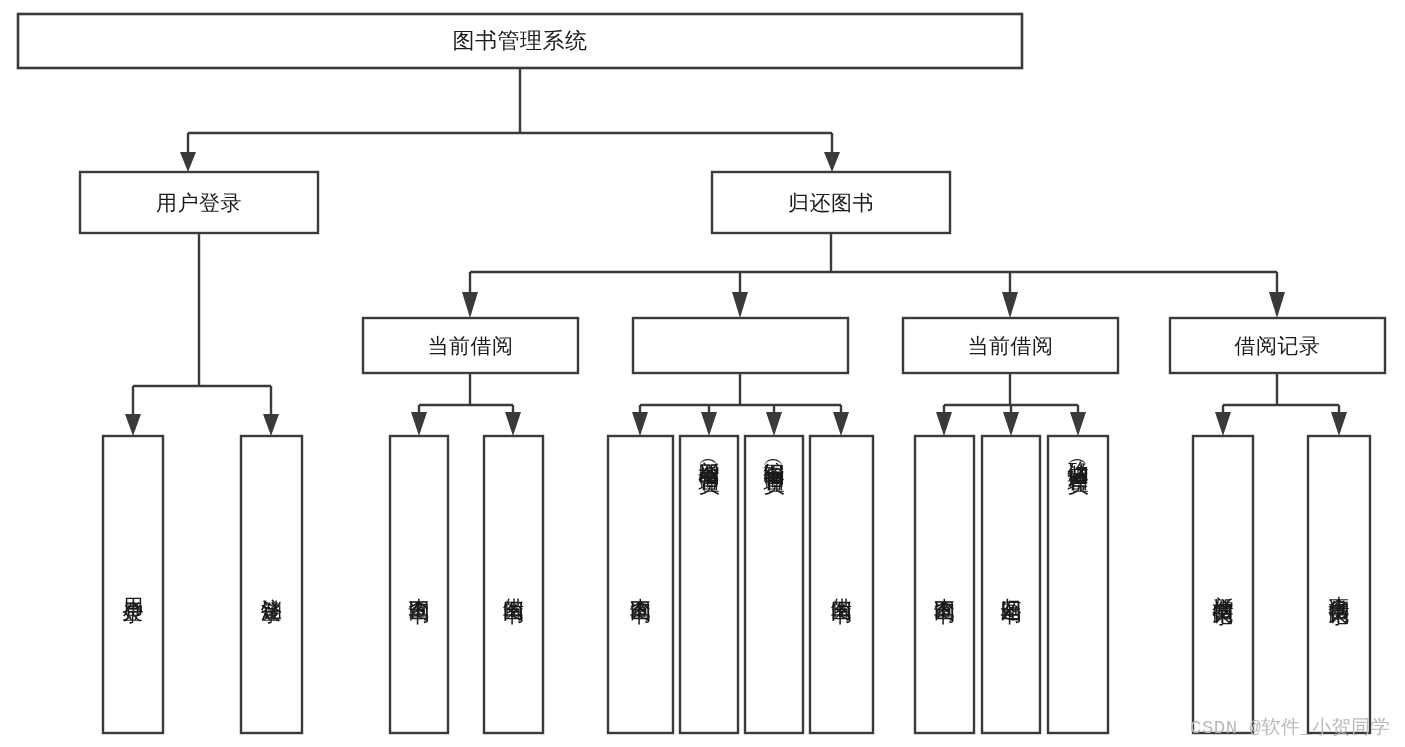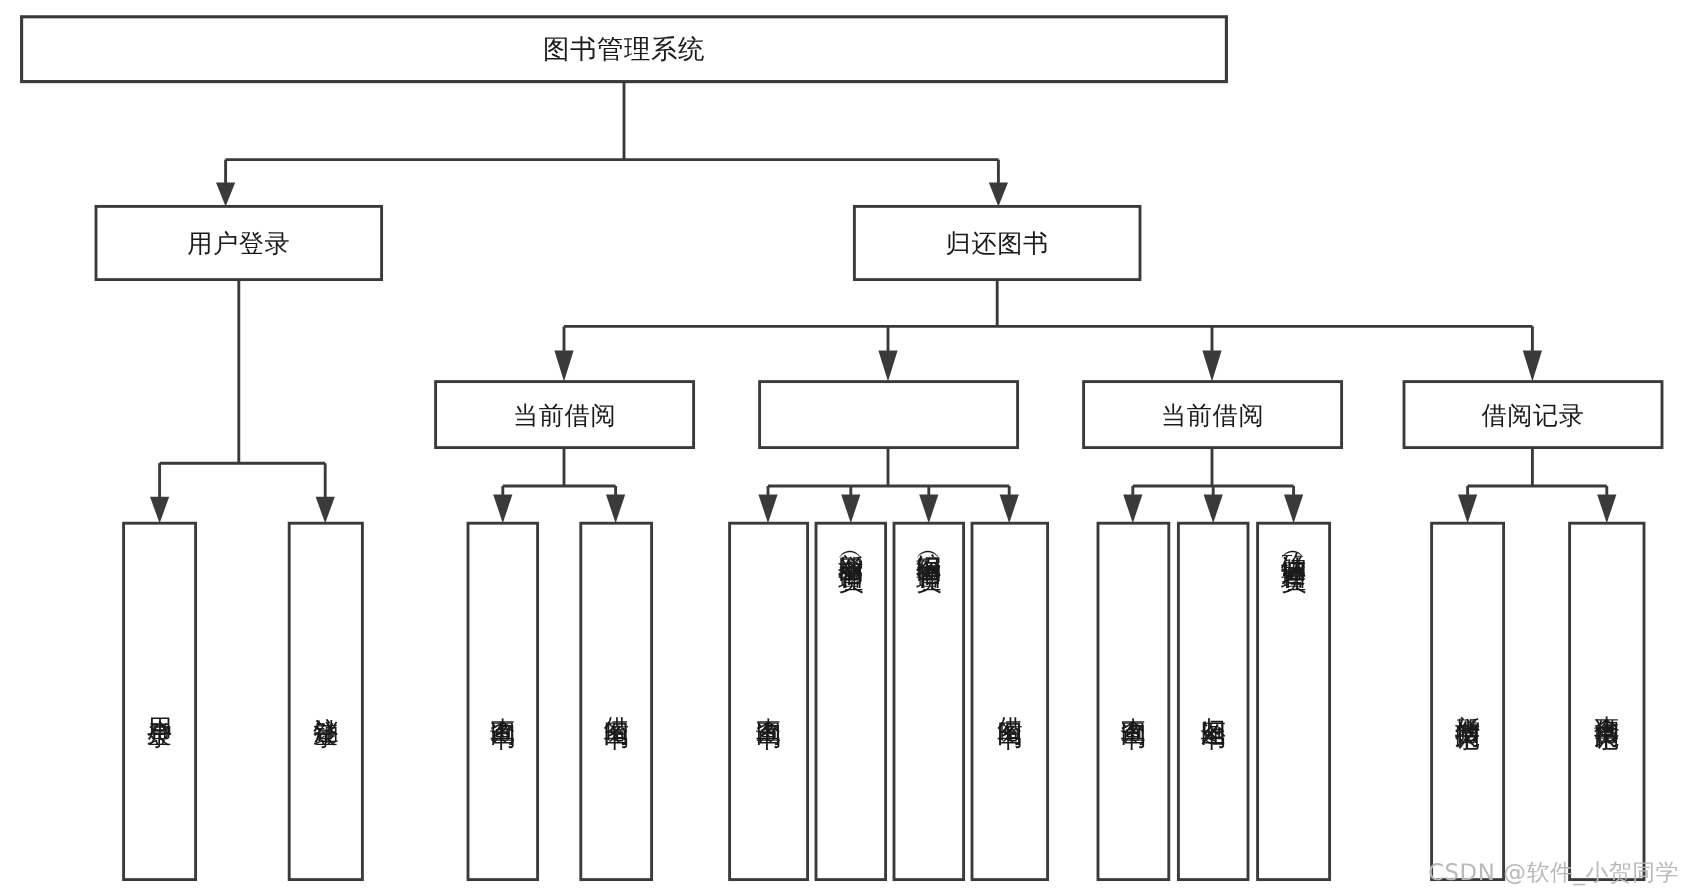--- a/index.html
+++ b/index.html
@@ -210,15 +210,15 @@
   <div class="node-label vertical top-align" style="left:745px; top:444px; width:58px; height:289px;">编辑图书（管理员）</div>
   <div class="node-label vertical" style="left:810px; top:436px; width:63px; height:297px;">借阅图书</div>
 
   <div class="node-label vertical" style="left:915px; top:436px; width:59px; height:297px;">查询图书</div>
   <div class="node-label vertical" style="left:982px; top:436px; width:58px; height:297px;">归还图书</div>
   <div class="node-label vertical top-align" style="left:1048px; top:444px; width:60px; height:289px;">确认归还（管理员）</div>
 
   <div class="node-label vertical" style="left:1193px; top:436px; width:60px; height:297px;">新增借阅记录</div>
   <div class="node-label vertical" style="left:1308px; top:436px; width:62px; height:297px;">查询借阅记录</div>
 
-  <div class="watermark" style="left:1190px; top:714px;">CSDN @软件_小贺同学</div>
+  <div class="watermark" style="left:1190px; top:714px;font-family:Liberation Mono, monospace;">CSDN @软件_小贺同学</div>
 
 </div>
 
 </body></html>

